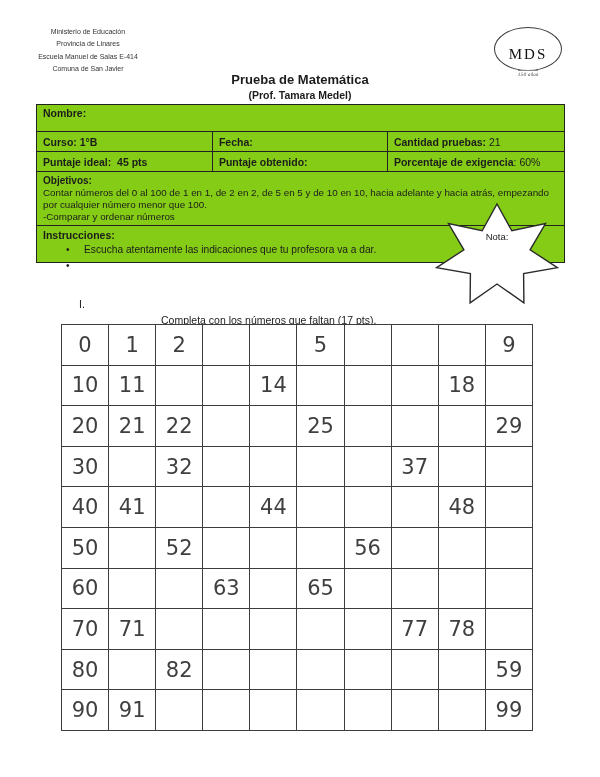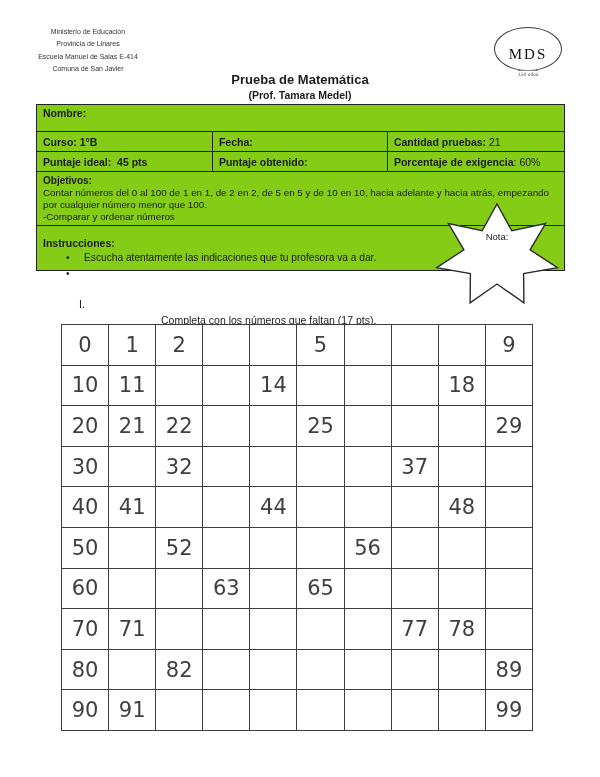--- a/index.html
+++ b/index.html
@@ -30,21 +30,21 @@
   .b{font-weight:bold;}
   .row-nombre{height:26px;padding:2px 6px;font-size:10.5px;box-sizing:border-box;}
   .row-three{display:flex;border-top:1px solid #222;}
   .row-three .cell{flex:0 0 33.2%;box-sizing:border-box;padding:2.5px 6px 2px;
     font-size:10.5px;line-height:14px;height:19px;white-space:nowrap;overflow:hidden;}
   .row-three .cell + .cell{border-left:1px solid #222;}
   .cell .b{white-space:pre-wrap;}
   .section-obj{border-top:1px solid #222;padding:2px 6px 1px;box-sizing:border-box;}
   .section-obj .heading{font-size:10px;line-height:13px;}
   .section-obj .line{font-size:9.8px;line-height:12.2px;white-space:nowrap;}
-  .section-instr{border-top:1px solid #222;padding:10px 6px 4px;box-sizing:border-box;}
+  .section-instr{border-top:1px solid #222;padding:2px 6px 4px;box-sizing:border-box;}
   .section-instr .heading{font-size:10.5px;line-height:14px;}
   .bullet-row{position:relative;padding-left:41px;font-size:10.2px;line-height:16.5px;
     white-space:nowrap;}
   .bullet-row .bullet-glyph{position:absolute;left:23px;top:0;}
   
   .star-svg{position:absolute;left:420px;top:195px;width:155px;height:120px;}
   .nota-label{position:absolute;left:466px;top:231px;width:62px;text-align:center;
     font-size:9.5px;color:#222;}
   
   .section-line{position:absolute;left:0;top:298px;width:100%;font-size:10.5px;}
@@ -215,21 +215,21 @@
         <tr>
           <td>80</td>
           <td></td>
           <td>82</td>
           <td></td>
           <td></td>
           <td></td>
           <td></td>
           <td></td>
           <td></td>
-          <td>89</td>
+          <td>59</td>
         </tr>
         <tr>
           <td>90</td>
           <td>91</td>
           <td></td>
           <td></td>
           <td></td>
           <td></td>
           <td></td>
           <td></td>

